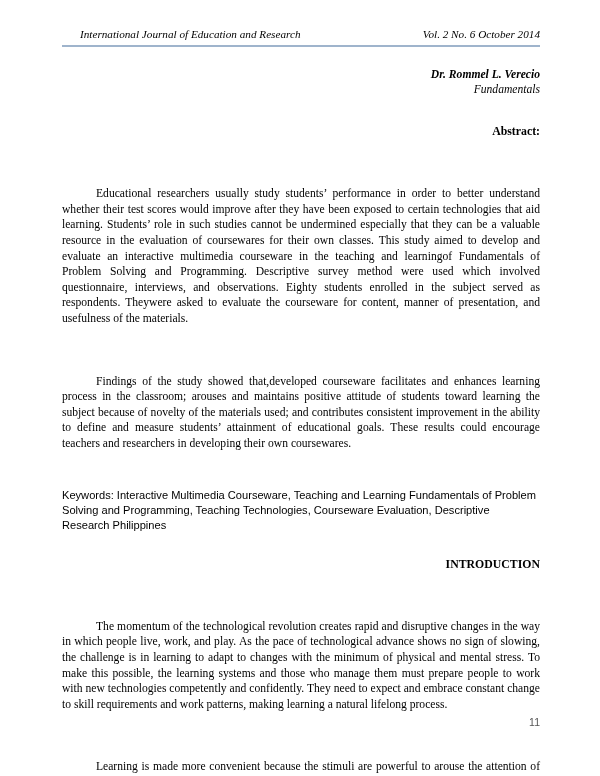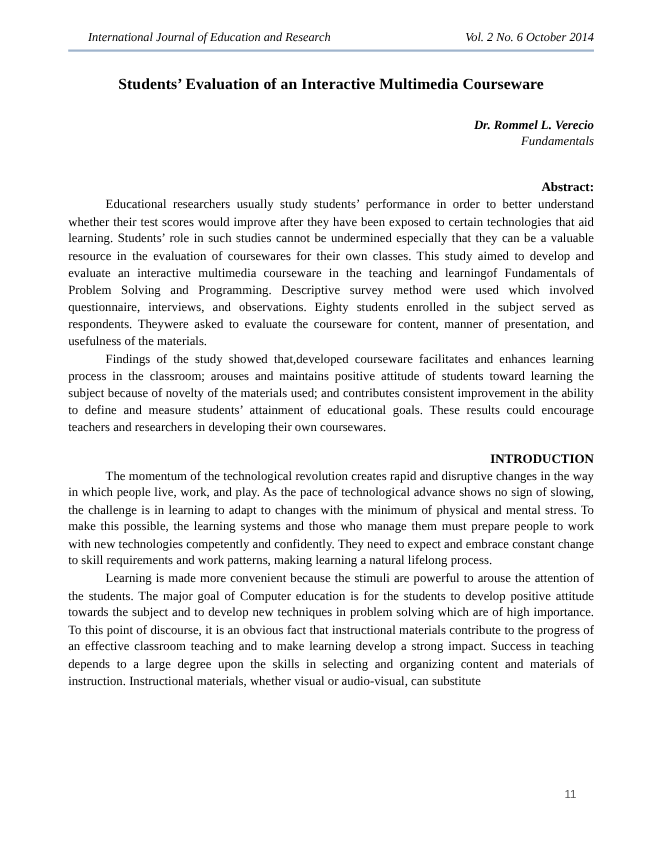--- a/index.html
+++ b/index.html
@@ -89,49 +89,49 @@
   }
 
   
   .section-heading {
     font-weight: bold;
     font-size: 11.8px;
     line-height: 16px;
     text-align: right;
   }
   .abstract-heading { margin-top: 26px; }
-  .intro-heading { margin-top: 12px; }
+  .intro-heading { margin-top: 22px; }
 
   p.body {
     margin: 0;
     text-align: justify;
     text-justify: inter-word;
     font-size: 11.6px;
     line-height: 15.6px;
     hyphens: none;
   }
-  p.body.indent { text-indent: 34px; }
+  p.body.indent { text-indent: 34px; margin-top: 47px; }
   .abstract-p1 { margin-top: 11px; }
   .abstract-p2 { margin-top: 15px; }
 
   .keywords {
     margin-top: 36px;
     font-family: "Liberation Sans", "DejaVu Sans", sans-serif;
     font-size: 11.1px;
     line-height: 15.4px;
     text-align: left;
   }
 
   .intro-p1 { margin-top: 11px; }
   .intro-p2 { margin-top: 0; }
 
   
   .folio {
     position: absolute;
-    right: 76px;
+    right: 60px;
     top: 716px;
     width: 40px;
     text-align: right;
     font-family: "Liberation Sans", "DejaVu Sans", sans-serif;
     font-size: 10.5px;
     color: #555555;
   }
 </style>
 </head>
 <body>
@@ -139,33 +139,33 @@
 <div class="page">
 
   <div class="content">
 
     <div class="header">
       <div class="header-left">International Journal of Education and Research</div>
       <div class="header-right">Vol. 2 No. 6 October 2014</div>
       <div class="header-rule"></div>
     </div>
 
-    <h1 class="doc-title">Students’ Evaluation of an Interactive Multimedia Courseware</h1>
 
     <div class="byline">
       <div class="author">Dr. Rommel L. Verecio</div>
       <div>Fundamentals</div>
     </div>
 
     <div class="section-heading abstract-heading">Abstract:</div>
 
     <p class="body indent abstract-p1">Educational researchers usually study students’ performance in order to better understand whether their test scores would improve after they have been exposed to certain technologies that aid learning. Students’ role in such studies cannot be undermined especially that they can be a valuable resource in the evaluation of coursewares for their own classes. This study aimed to develop and evaluate an interactive multimedia courseware in the teaching and learningof Fundamentals of Problem Solving and Programming. Descriptive survey method were used which involved questionnaire, interviews, and observations. Eighty students enrolled in the subject served as respondents. Theywere asked to evaluate the courseware for content, manner of presentation, and usefulness of the materials.</p>
 
     <p class="body indent abstract-p2">Findings of the study showed that,developed courseware facilitates and enhances learning process in the classroom; arouses and maintains positive attitude of students toward learning the subject because of novelty of the materials used; and contributes consistent improvement in the ability to define and measure students’ attainment of educational goals. These results could encourage teachers and researchers in developing their own coursewares.</p>
 
+    <p class="keywords">Keywords: Interactive Multimedia Courseware, Teaching and Learning Fundamentals of Problem Solving and Programming, Teaching Technologies, Courseware Evaluation, Descriptive Research Philippines</p>
 
     <div class="section-heading intro-heading">INTRODUCTION</div>
 
     <p class="body indent intro-p1">The momentum of the technological revolution creates rapid and disruptive changes in the way in which people live, work, and play. As the pace of technological advance shows no sign of slowing, the challenge is in learning to adapt to changes with the minimum of physical and mental stress. To make this possible, the learning systems and those who manage them must prepare people to work with new technologies competently and confidently. They need to expect and embrace constant change to skill requirements and work patterns, making learning a natural lifelong process.</p>
 
     <p class="body indent intro-p2">Learning is made more convenient because the stimuli are powerful to arouse the attention of the students.  The major goal of Computer education is for the students to develop positive attitude towards the subject and to develop new techniques in problem solving which are of high importance. To this point of discourse, it is an obvious fact that instructional materials contribute to the progress of an effective classroom teaching and to make learning develop a strong impact. Success in teaching depends to a large degree upon the skills in selecting and organizing content and materials of instruction.  Instructional materials, whether visual or audio-visual, can substitute</p>
 
   </div>
 
   <div class="folio">11</div>

